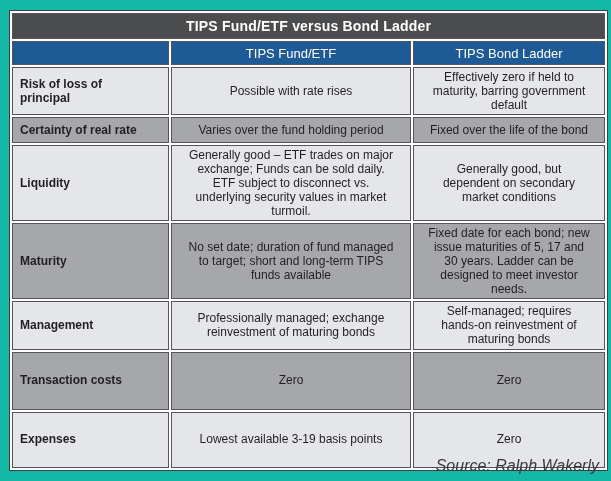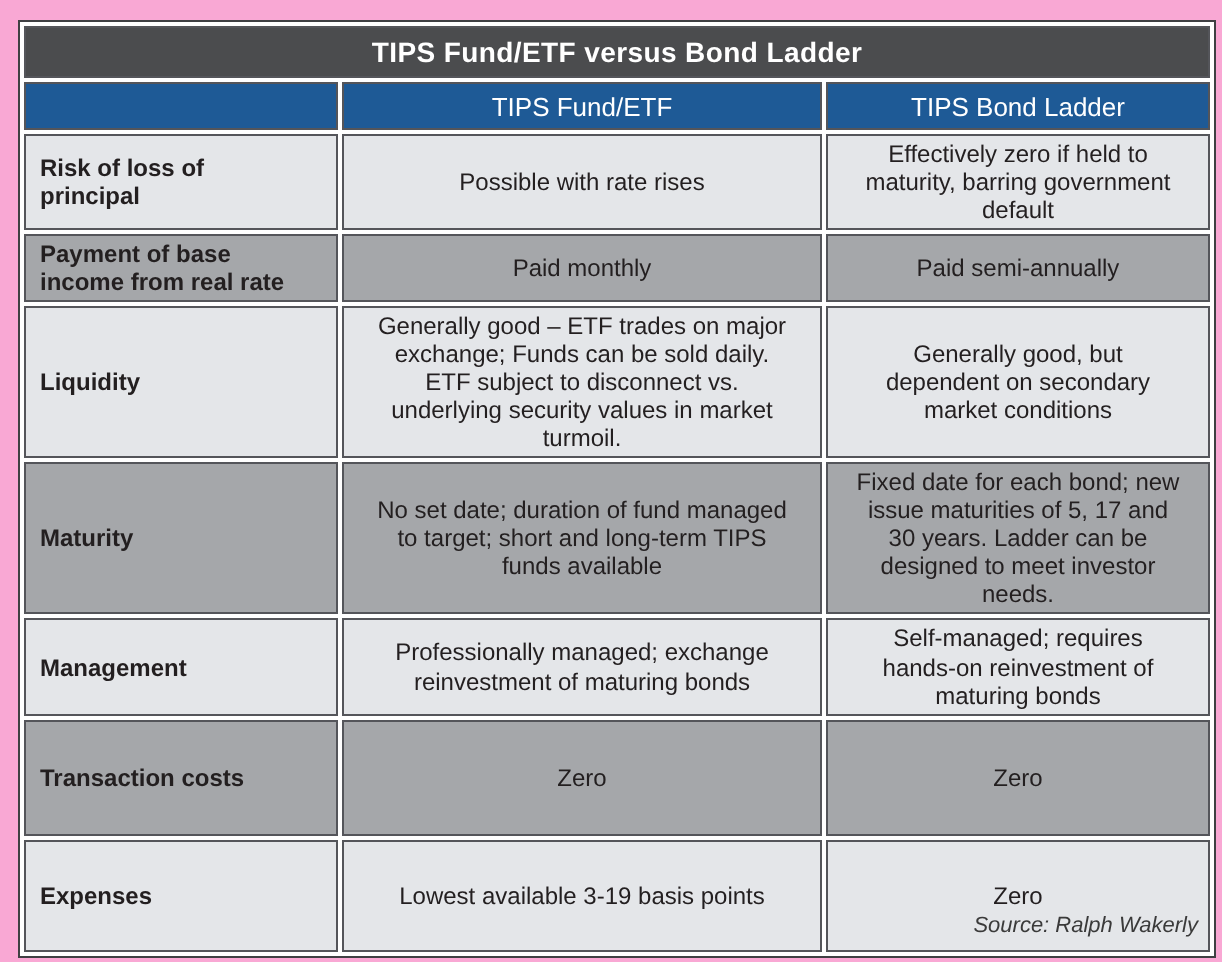--- a/index.html
+++ b/index.html
@@ -6,21 +6,21 @@
     margin: 0;
     padding: 0;
     background: #ffffff;
     font-family: "Liberation Sans", sans-serif;
     color: #231f20;
   }
   .stage {
     position: relative;
     width: 611px;
     height: 481px;
-    background: #f9a8d4;
+    background: #14b8a6;
     overflow: hidden;
   }
   .figure {
     position: absolute;
     left: 9px;
     top: 10px;
     width: 593px;
   }
   table.cmp {
     width: 100%;
@@ -78,21 +78,21 @@
   tbody tr:nth-child(7)  td { height: 56px; }
   tbody tr:nth-child(8)  td { height: 30px; }
   tbody tr:nth-child(9)  td { height: 31px; }
   tbody tr:nth-child(10) td { height: 22px; }
   tbody tr:nth-child(11) td { height: 20px; }
   .source {
     position: absolute;
     top: 457px;
     right: 12px;
     font-style: italic;
-    font-size: 11px;
+    font-size: 16px;
     color: #3a3a3a;
   }
 </style>
 </head>
 <body>
 
 <div class="stage">
   <div class="figure">
     <table class="cmp">
       <colgroup>
@@ -110,23 +110,23 @@
           <td class="head-cell">TIPS Bond Ladder</td>
         </tr>
       </thead>
       <tbody>
         <tr>
           <td class="label">Risk of loss of principal</td>
           <td class="val">Possible with rate rises</td>
           <td class="val">Effectively zero if held to maturity, barring government default</td>
         </tr>
         <tr>
-          <td class="label">Payment of base income from real rate</td>
-          <td class="val">Paid monthly</td>
-          <td class="val">Paid semi-annually</td>
+          <td class="label">Certainty of real rate</td>
+          <td class="val">Varies over the fund holding period</td>
+          <td class="val">Fixed over the life of the bond</td>
         </tr>
         <tr>
           <td class="label">Liquidity</td>
           <td class="val">Generally good – ETF trades on major exchange; Funds can be sold daily. ETF subject to disconnect vs. underlying security values in market turmoil.</td>
           <td class="val">Generally good, but dependent on secondary market conditions</td>
         </tr>
         <tr>
           <td class="label">Maturity</td>
           <td class="val">No set date; duration of fund managed to target; short and long-term TIPS funds available</td>
           <td class="val">Fixed date for each bond; new issue maturities of 5, 17 and 30 years. Ladder can be designed to meet investor needs.</td>

